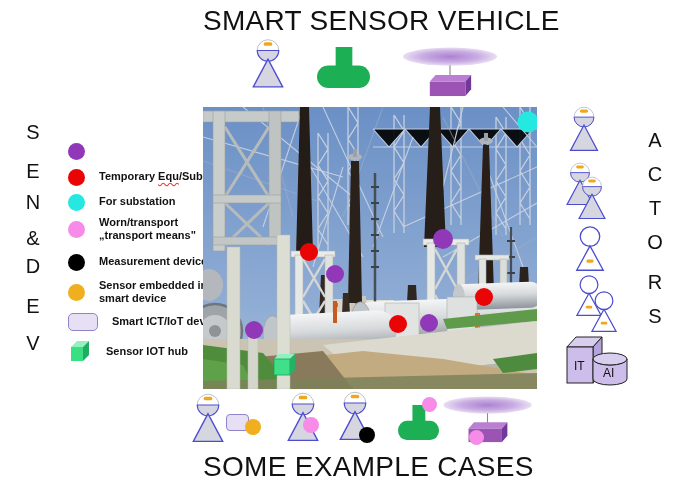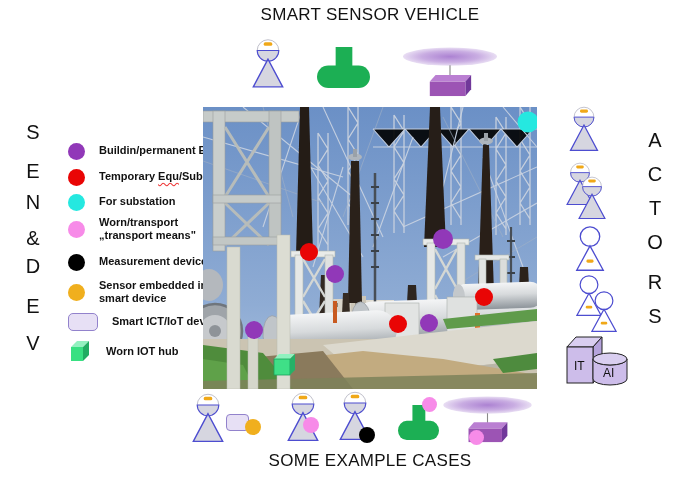--- a/index.html
+++ b/index.html
@@ -1,19 +1,19 @@
 <!DOCTYPE html>
 <html><head>
 <meta charset="utf-8">
 <style>
   html,body{margin:0;padding:0;background:#fff;}
   .canvas{position:relative;width:680px;height:482px;background:#fff;
           font-family:"Liberation Sans",sans-serif;overflow:hidden;}
   .abs{position:absolute;}
-  .title{font-size:17px;font-weight:normal;color:#111;text-align:center;letter-spacing:.3px;white-space:nowrap;}
+  .title{font-size:28px;font-weight:normal;color:#111;letter-spacing:.3px;white-space:nowrap;}
   .rail-letter{position:absolute;font-size:20px;color:#111;transform:translate(-50%,-50%);}
   .legend-row{position:absolute;display:flex;align-items:center;}
   .legend-swatch{flex:0 0 auto;}
   .legend-dot{width:17px;height:17px;border-radius:50%;}
   .legend-ict{width:30px;height:18px;border-radius:5px;background:#E7E0F5;border:1.6px solid #9282CC;box-sizing:border-box;}
   .legend-label{margin-left:14px;font-size:11px;font-weight:bold;color:#111;line-height:13.5px;white-space:nowrap;}
   .wavy{text-decoration:underline;text-decoration-style:wavy;text-decoration-color:#E33;text-underline-offset:2px;}
   .dot{border-radius:50%;position:absolute;}
   svg{display:block;}
 </style>
@@ -81,23 +81,20 @@
       <span class="rail-letter" style="left: 655px; top: 174px;">C</span>
       <span class="rail-letter" style="left: 655px; top: 208px;">T</span>
       <span class="rail-letter" style="left: 655px; top: 242px;">O</span>
       <span class="rail-letter" style="left: 655px; top: 282px;">R</span>
       <span class="rail-letter" style="left: 655px; top: 316px;">S</span>
     </div>
 
   <div id="legend">
       <div class="legend-row" style="left: 68px; top: 134px; height: 34px;">
         <div class="legend-swatch legend-dot" style="background: rgb(145, 56, 184);"></div>
-        <div class="legend-label">
-          <div>Buildin/permanent E</div>
-        </div>
       </div>
       <div class="legend-row" style="left: 68px; top: 160px; height: 34px;">
         <div class="legend-swatch legend-dot" style="background: rgb(233, 5, 5);"></div>
         <div class="legend-label">
           <div>Temporary <span class="wavy">Equ</span>/Sub</div>
         </div>
       </div>
       <div class="legend-row" style="left: 68px; top: 185px; height: 34px; justify-content: space-between;">
         <div class="legend-swatch legend-dot" style="background: rgb(37, 232, 224);"></div>
         <div class="legend-label">
@@ -130,21 +127,21 @@
           <div>Smart ICT/IoT device</div>
         </div>
       </div>
       <div class="legend-row" style="left: 68px; top: 335px; height: 34px;">
         <svg width="24" height="26" class="legend-swatch">
           <polygon points="3,8 9,2 21,2 15,8" fill="#93F1C0"></polygon>
           <rect x="3" y="8" width="12" height="14" fill="#38E082"></rect>
           <polygon points="15,8 21,2 21,16 15,22" fill="#21AC63"></polygon>
         </svg>
         <div class="legend-label">
-          <div>Worn IOT hub</div>
+          <div>Sensor IOT hub</div>
         </div>
       </div>
     </div>
 
   <svg class="abs" style="left:203px;top:107px" width="334" height="282" viewBox="0 0 334 282">
     <defs>
       <linearGradient id="sky" x1="0" y1="0" x2="0" y2="1">
         <stop offset="0%" stop-color="#6B90C6"></stop>
           <stop offset="70%" stop-color="#8FACD4"></stop>
           <stop offset="100%" stop-color="#A8C0DF"></stop>

